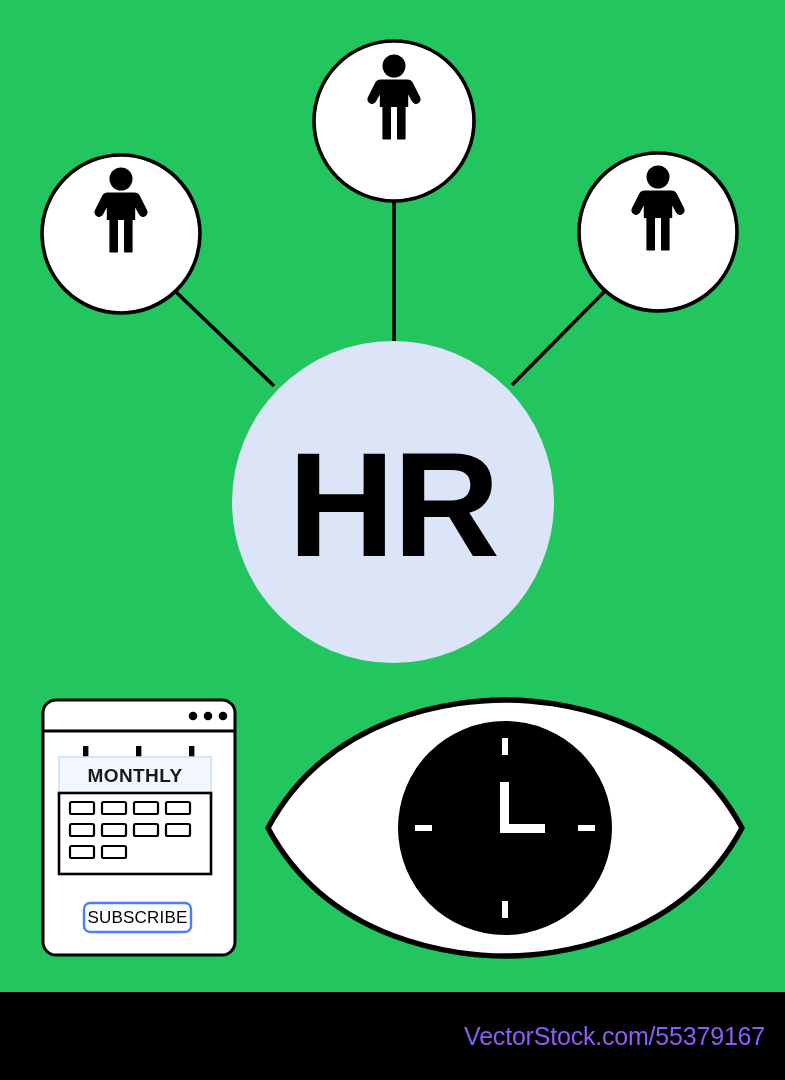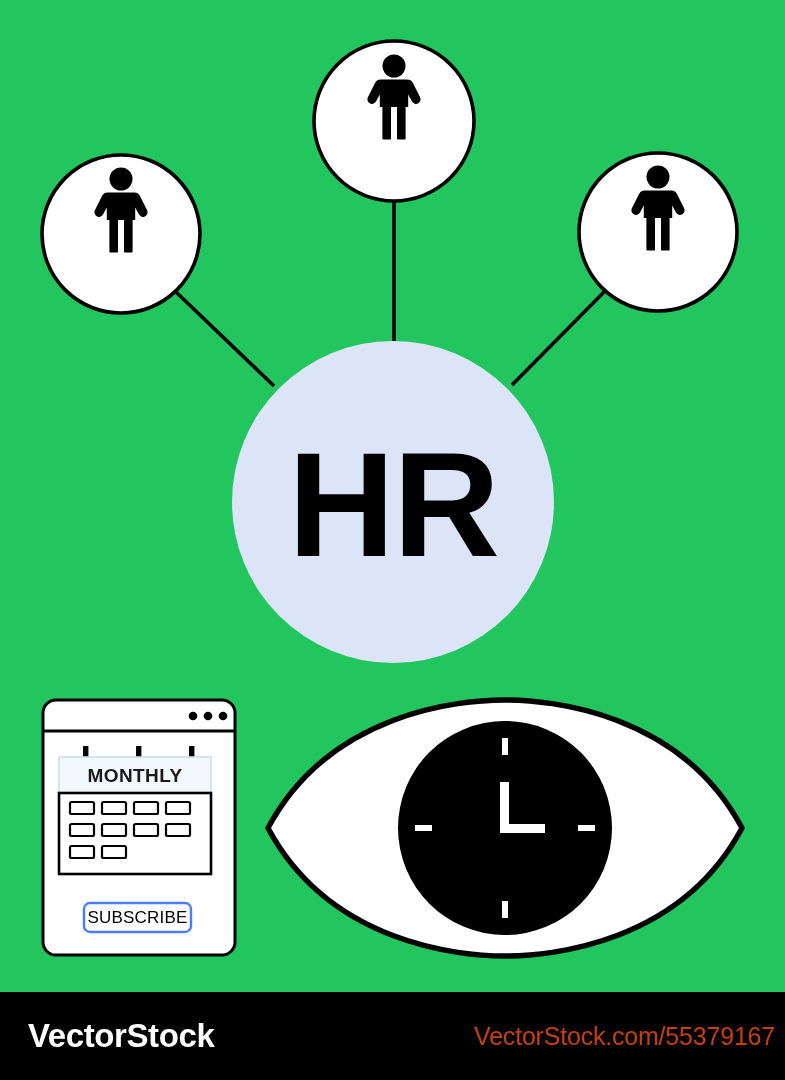--- a/index.html
+++ b/index.html
@@ -47,24 +47,24 @@
     transform: translateY(-50%);
     color: #ffffff;
     font-family: "Liberation Sans", sans-serif;
     font-size: 33px;
     font-weight: bold;
     letter-spacing: -0.4px;
     white-space: nowrap;
   }
   .footer-url {
     position: absolute;
-    right: 10px;
+    right: 20px;
     top: 50%;
     transform: translateY(-50%);
-    color: #c2410c;
+    color: #8b5cf6;
     font-family: "Liberation Sans", sans-serif;
     font-size: 25px;
     font-weight: normal;
     letter-spacing: -0.2px;
     white-space: nowrap;
   }
   .hr-label {
     font-family: "Liberation Sans", sans-serif;
     font-weight: bold;
     font-size: 148px;
@@ -216,17 +216,16 @@
         <g fill="#ffffff">
           <rect x="500" y="782" width="9" height="51"></rect>
           <rect x="500" y="824" width="45" height="9"></rect>
         </g>
       </g>
 
     </svg>
   </div>
 
   <div id="footer-bar" style="background: rgb(0, 0, 0);">
-    <div class="footer-brand">VectorStock</div>
     <div class="footer-url">VectorStock.com/55379167</div>
   </div>
 
 </div>
 
 </body></html>

